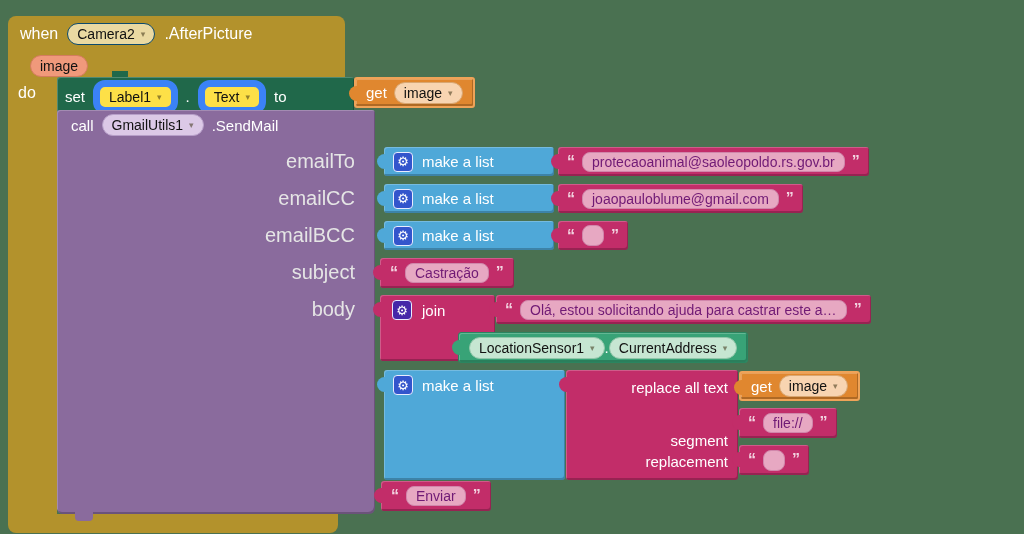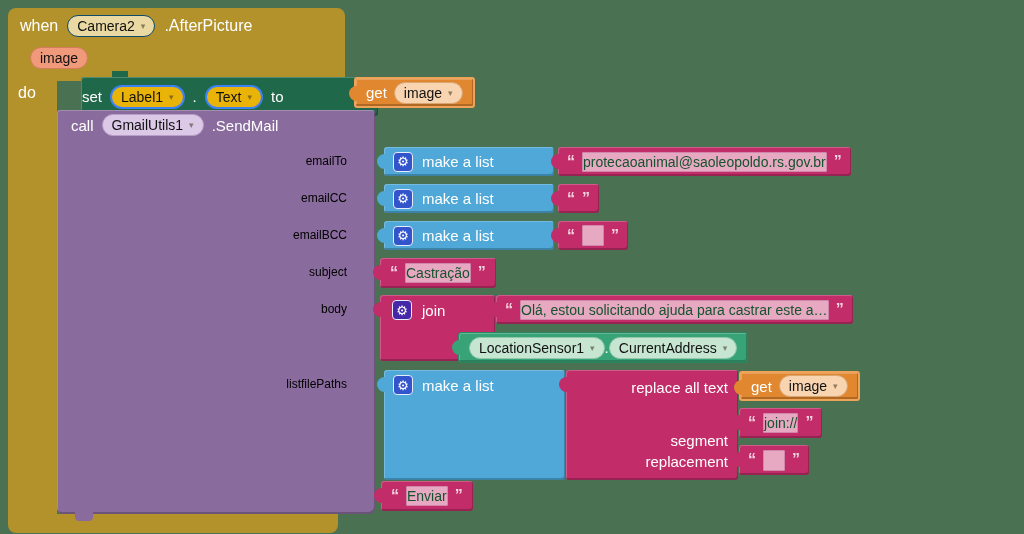--- a/index.html
+++ b/index.html
@@ -17,81 +17,81 @@
   .chip { display:inline-flex; align-items:center; gap:6px; border-radius:12px;
           padding:2px 9px; font-size:14px; color:#111; white-space:nowrap; }
   .arr { font-size:9px; color:rgba(60,50,20,0.55); }
 
   
   .gold   { position:absolute; background:#b3922c; }
   .khaki-chip  { background:#ead9a2; border:1px solid #0c4a6e; }
   .salmon-chip { background:#f0997b; border:1px solid #d47c5e; }
 
   .green-set { background:#20684a; --bg:#20684a; }
-  .green-chip { background:#eab308; border:2px solid #3b82f6; }
+  .green-chip { background:#fde047; border:7px solid #3b82f6; }
 
   .purple { background:#8a6b9d;padding-left:19px; --bg:#8a6b9d; }
   .purple-chip { background:#dcc9e7; border:1px solid #b79fc9; }
 
   .blue { background:#4fa8d8; --bg:#4fa8d8; }
   .magenta { background:#c22d69; --bg:#c22d69; }
   .orange { background:#e0872f; --bg:#e0872f; border:2px solid #efa358; }
   .green2 { background:#38a377; --bg:#38a377; border:1px solid #2a8560; }
   .g2chip { background:#c6e6d2; border:1px solid #92c7aa; }
 
   .gear { width:20px; height:20px; border-radius:4px; background:#3355cc; color:#fff;
           font-size:13px; display:inline-flex; align-items:center; justify-content:center;
           border:1px solid #e8ecff; flex:0 0 auto; }
   .gear.indigo { background:#4527a8; }
 
-  .pink-chip { background:#e7a8c2; border:1px solid #d186ab; border-radius:1px;
-               padding:1px 0; font-size:14px; color:#14532d; min-height:20px; min-width:14px;
+  .pink-chip { background:#e7a8c2; border:1px solid #d186ab; border-radius:8px;
+               padding:1px 9px; font-size:14px; color:#701a75; min-height:20px; min-width:14px;
                white-space:nowrap; }
   .pink-chip:empty { width:22px; height:21px; }
   .quote { color:#f2d3e0; font-size:16px; font-weight:bold; }
 
   
   .plug::before { content:""; position:absolute; left:-7px; top:7px; width:9px; height:15px;
                   border-radius:8px 0 0 8px; background:var(--bg); }
 
   
-  .pl { position:absolute; right:28px; color:#000000; font-size:12px; line-height:29px;
+  .pl { position:absolute; right:20px; color:#e5e5e5; font-size:20px; line-height:29px;
         height:29px; white-space:nowrap; }
   .pl2 { position:absolute; right:10px; color:#fff; font-size:15px; line-height:30px;
          height:30px; white-space:nowrap; }
 
   .stmt-notch { position:absolute; background:#20684a; width:16px; height:8px;
                 border-radius:0 0 3px 3px; }
 </style>
 </head>
 <body>
 
 <div class="canvas">
 
-  <div class="gold" style="left:8px; top:8px; width:337px; height:73px; border-radius:8px 8px 0 0;">
+  <div class="gold" style="left:8px; top:16px; width:337px; height:73px; border-radius:8px 8px 0 0;">
     <div class="abs" style="left:12px; top:7px; display:flex; align-items:center; gap:9px;">
       <span class="lbl" style="font-size:16px;">when</span>
       <span class="chip khaki-chip">
         <span>Camera2</span>
         <span class="arr">▾</span>
       </span>
       <span class="lbl" style="font-size:16px;">.AfterPicture</span>
     </div>
     <span class="chip salmon-chip abs" style="left:22px; top:39px;">
       <span>image</span>
     </span>
   </div>
   <div class="gold" style="left:8px; top:77px; width:49px; height:441px;"></div>
   <div class="gold" style="left:8px; top:514px; width:330px; height:19px; border-radius:0 0 8px 8px;"></div>
   <span class="lbl abs" style="left:18px; top:84px; font-size:16px;">do</span>
 
   <div class="stmt-notch" style="left:112px; top:71px;"></div>
   <div class="stmt-notch" style="left:112px; top:108px;"></div>
 
-  <div class="blk green-set" style="left:57px; top:77px; width:297px; height:39px; gap:8px; padding:0 1px;margin-left:24px;">
+  <div class="blk green-set" style="left:57px; top:77px; width:297px; height:39px; gap:8px; padding:0 8px;">
     <span class="lbl">set</span>
     <span class="chip green-chip">
       <span>Label1</span>
       <span class="arr">▾</span>
     </span>
     <span class="lbl">.</span>
     <span class="chip green-chip">
       <span>Text</span>
       <span class="arr">▾</span>
     </span>
@@ -113,21 +113,20 @@
         <span>GmailUtils1</span>
         <span class="arr">▾</span>
       </span>
       <span class="lbl">.SendMail</span>
     </div>
     <span class="pl" style="top:37px;">emailTo</span>
     <span class="pl" style="top:74px;">emailCC</span>
     <span class="pl" style="top:111px;">emailBCC</span>
     <span class="pl" style="top:148px;">subject</span>
     <span class="pl" style="top:185px;">body</span>
-    <span class="pl" style="top:260px;">listfilePaths</span>
   </div>
   <div class="abs" style="left:75px; top:512px; width:18px; height:9px; background:#8a6b9d; border-radius:0 0 4px 4px;"></div>
 
   <div class="blk blue plug" style="left:384px; top:147px; width:170px; height:29px; gap:9px; padding:0 9px;">
     <span class="gear">
         <span>⚙</span>
       </span>
     <span class="lbl">make a list</span>
   </div>
   <div class="blk magenta plug" style="left:558px; top:147px; height:29px; gap:7px; padding:0 9px;">
@@ -137,20 +136,21 @@
   </div>
 
   <div class="blk blue plug" style="left:384px; top:184px; width:170px; height:29px; gap:9px; padding:0 9px;">
     <span class="gear">
         <span>⚙</span>
       </span>
     <span class="lbl">make a list</span>
   </div>
   <div class="blk magenta plug" style="left:558px; top:184px; height:29px; gap:7px; padding:0 9px;">
     <span class="quote">“</span>
+    <span class="pink-chip">joaopauloblume@gmail.com</span>
     <span class="quote">”</span>
   </div>
 
   <div class="blk blue plug" style="left:384px; top:221px; width:170px; height:29px; gap:9px; padding:0 9px;">
     <span class="gear">
         <span>⚙</span>
       </span>
     <span class="lbl">make a list</span>
   </div>
   <div class="blk magenta plug" style="left:558px; top:221px; height:29px; gap:7px; padding:0 9px;">
@@ -206,21 +206,21 @@
   </div>
   <div class="blk orange plug" style="left:739px; top:371px; height:30px; gap:7px; padding:0 10px;">
     <span class="lbl">get</span>
     <span class="chip" style="background:#f8d4b1; border:1px solid #d9a671;">
       <span>image</span>
       <span class="arr">▾</span>
     </span>
   </div>
   <div class="blk magenta plug" style="left:739px; top:408px; height:30px; gap:7px; padding:0 9px;">
     <span class="quote">“</span>
-    <span class="pink-chip">join://</span>
+    <span class="pink-chip">file://</span>
     <span class="quote">”</span>
   </div>
   <div class="blk magenta plug" style="left:739px; top:445px; height:30px; gap:7px; padding:0 9px;">
     <span class="quote">“</span>
     <span class="pink-chip"></span>
     <span class="quote">”</span>
   </div>
 
   <div class="blk magenta plug" style="left:381px; top:481px; height:30px; gap:7px; padding:0 10px;">
     <span class="quote">“</span>

